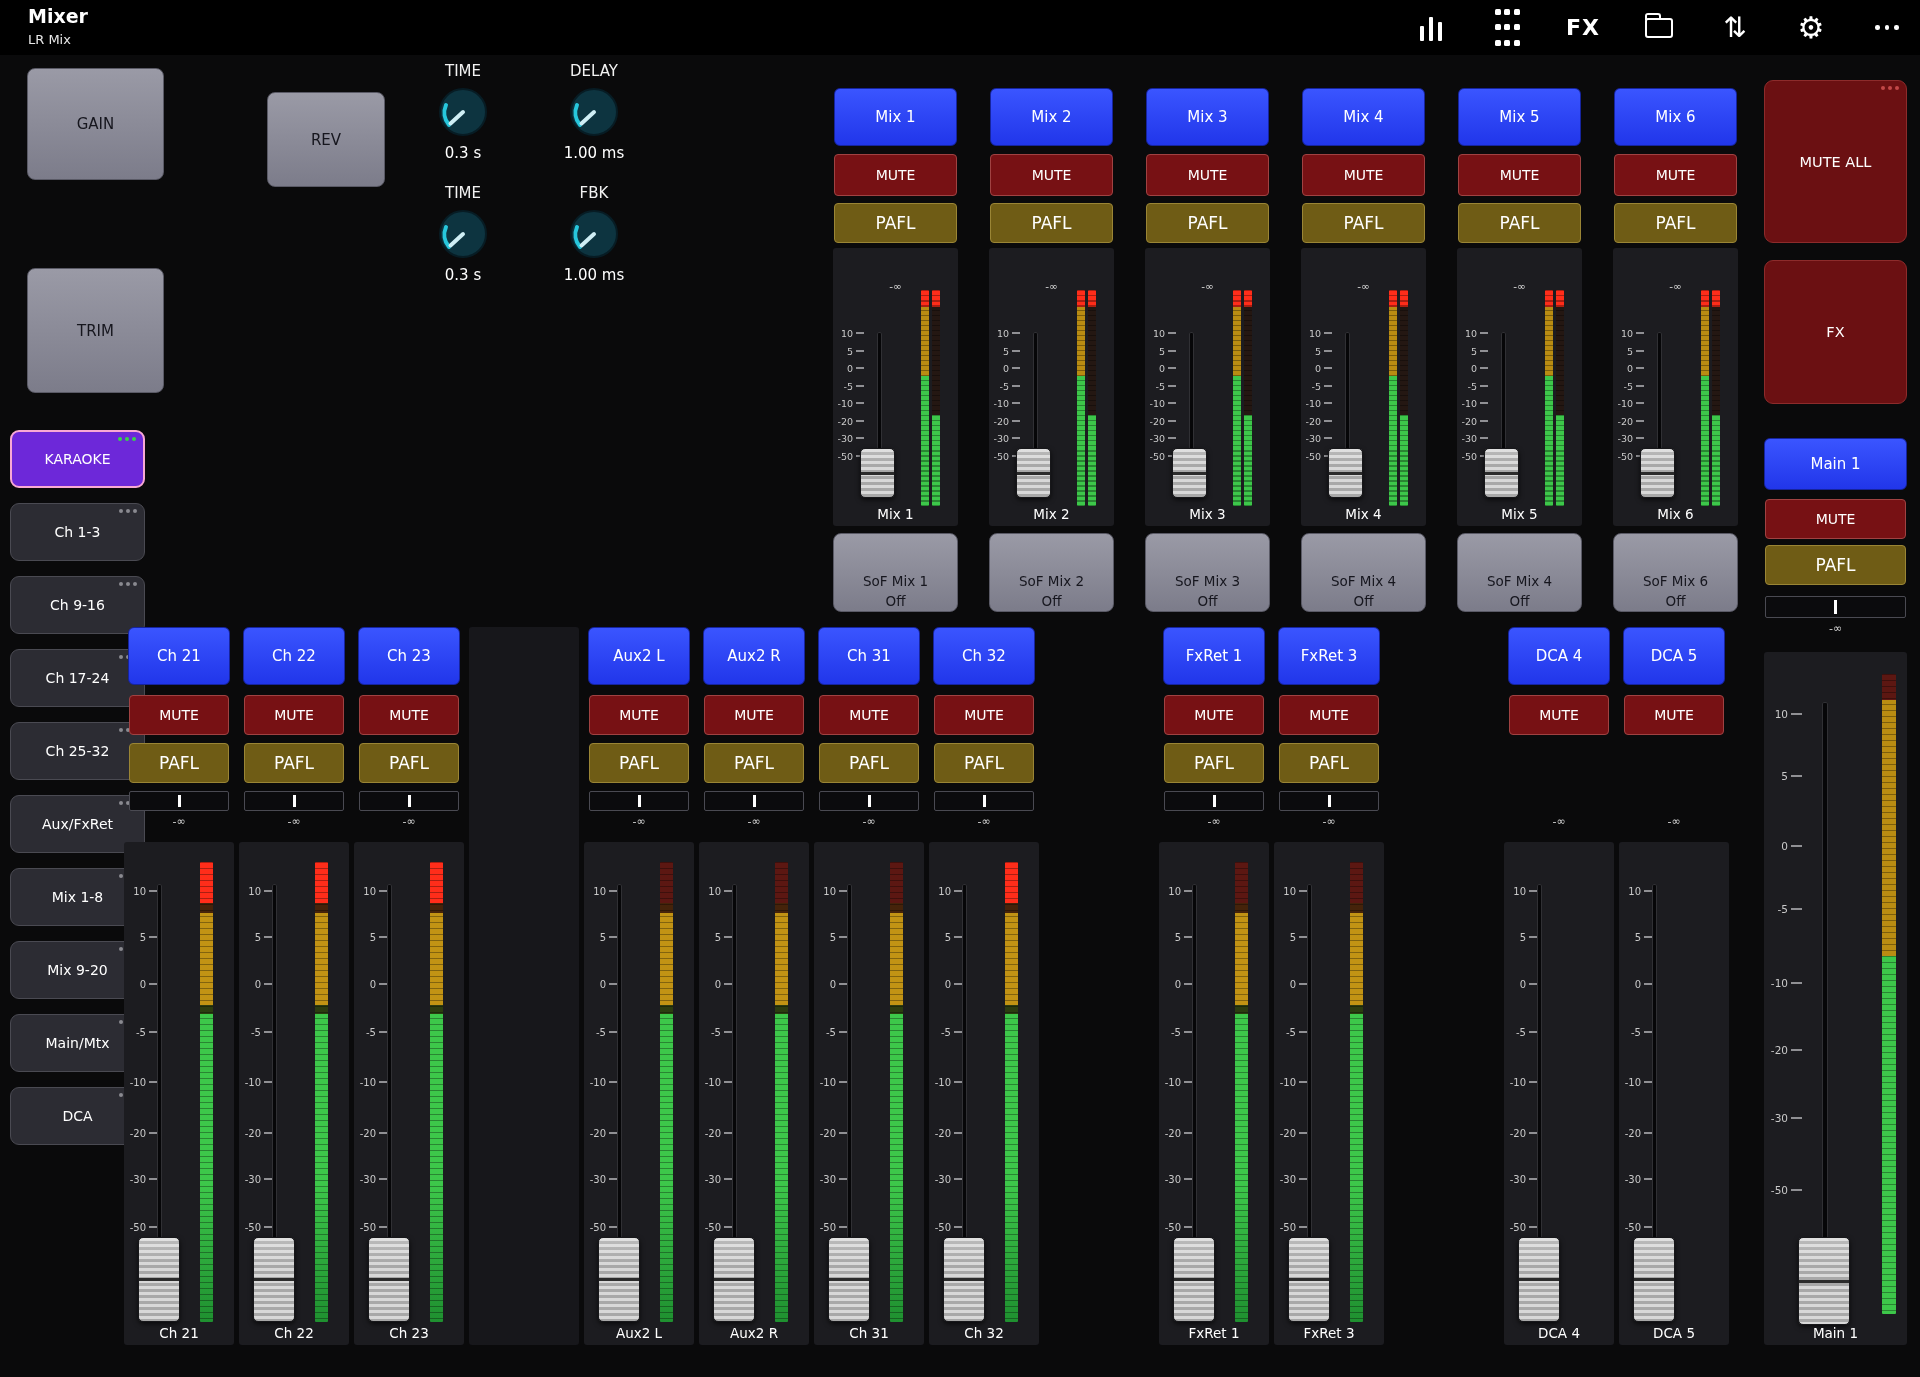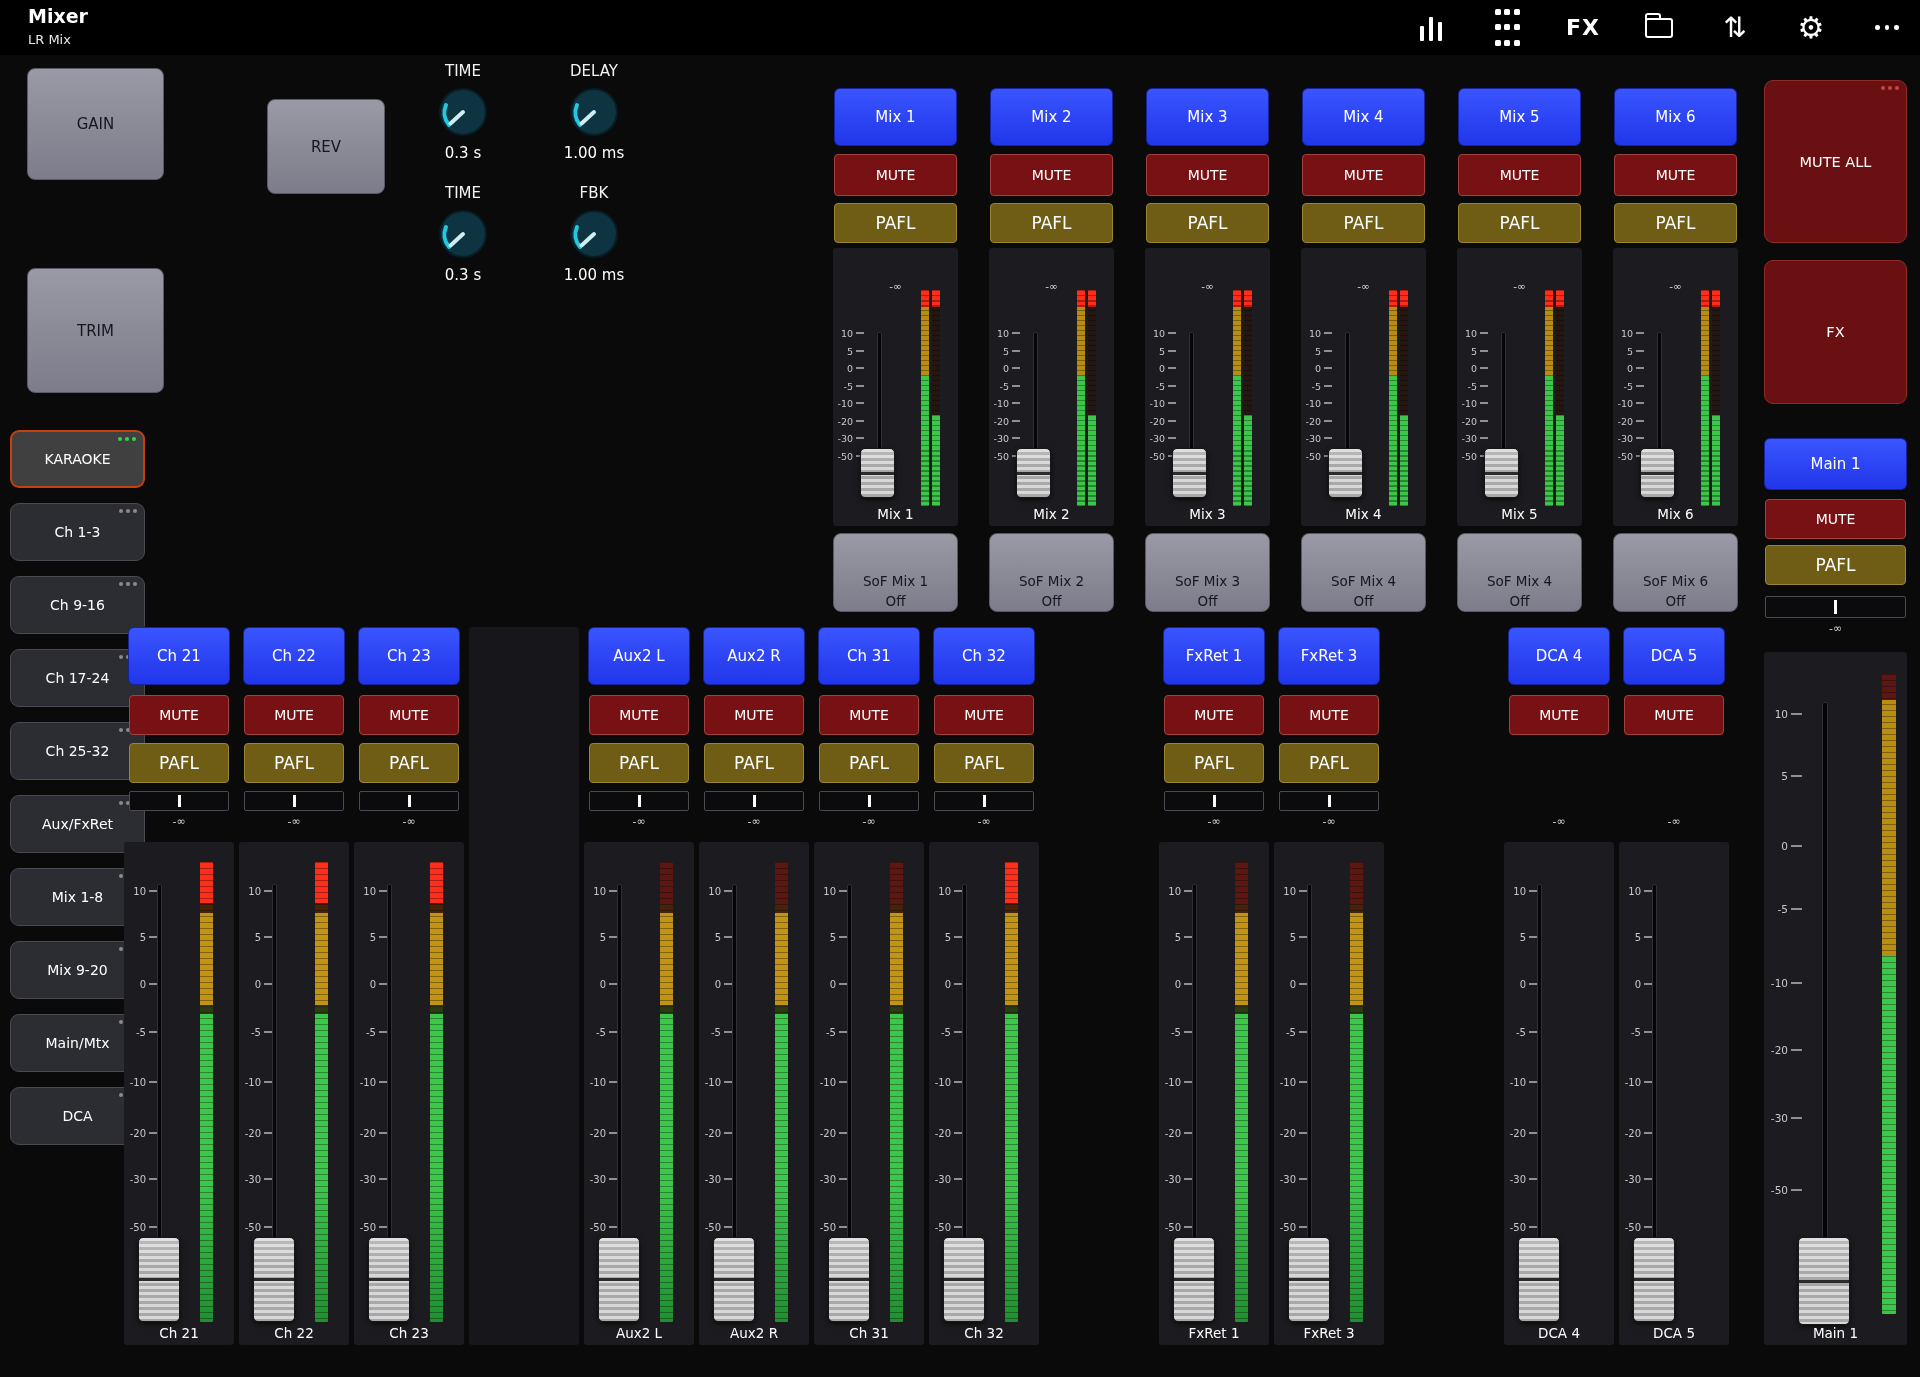--- a/index.html
+++ b/index.html
@@ -73,26 +73,26 @@
   .dots i { width:4px; height:4px; border-radius:50%; background:#8a8a90; display:block; }
   .dots.red i { background:#c24848; }
 
   
   .gain { position:absolute; left:27px; top:68px; width:137px; height:112px; }
   .trim { position:absolute; left:27px; top:268px; width:137px; height:125px; }
   #layer-list { position:absolute; left:10px; top:430px; width:135px; }
   .layer-btn { position:relative; width:135px; height:58px; margin-bottom:15px; background:#2c2c33;
     border:1px solid #4a4a52; border-radius:9px; display:flex; align-items:center; justify-content:center;
     font-size:14px; color:#fff; }
-  .layer-btn.active { border:2px solid #c2410c; background:#404040; }
+  .layer-btn.active { border:2px solid #f9a8d4; background:#6d28d9; }
   .layer-btn.active .dots i { background:#37d34a; }
 
   
   .fxu { position:absolute; width:118px; height:95px; }
-  .fxu.rev { left:267px; top:99px; }
+  .fxu.rev { left:267px; top:92px; }
   .fxu.ddl { left:267px; top:228px; }
   .knobg { position:absolute; width:110px; text-align:center; }
   .klabel { font-size:15px; color:#f2f2f2; height:18px; }
   .knob { display:block; margin:6px auto 0; width:52px; height:52px; }
   .kval { margin-top:6px; font-size:15px; color:#fff; }
 
   
   #mix-strips { position:absolute; left:833px; top:88px; display:flex; gap:31px; }
   .mstrip { position:relative; flex:0 0 125px; width:125px; height:472px; }
   .m-name { position:absolute; left:1px; right:1px; top:0; height:58px; }

